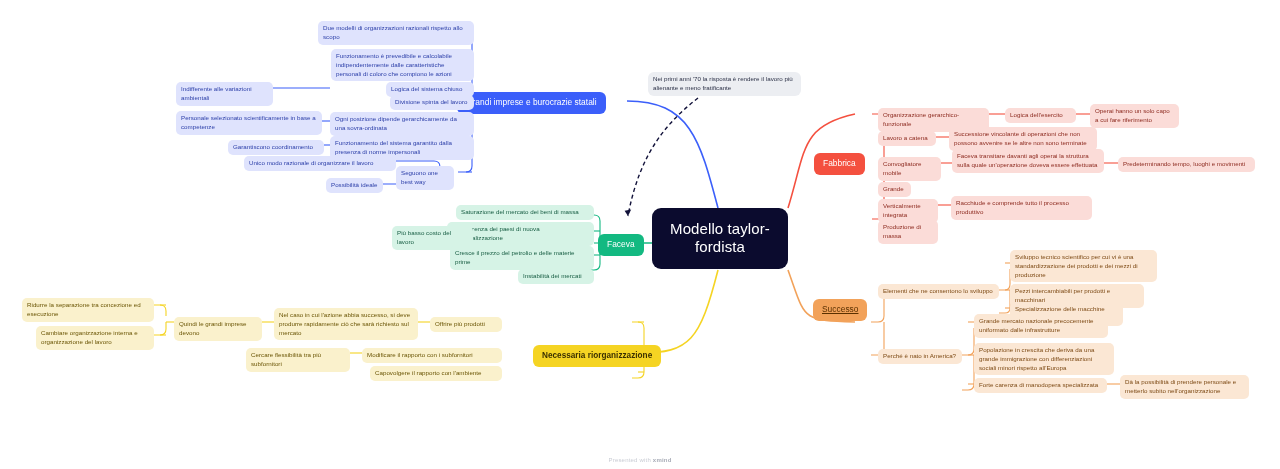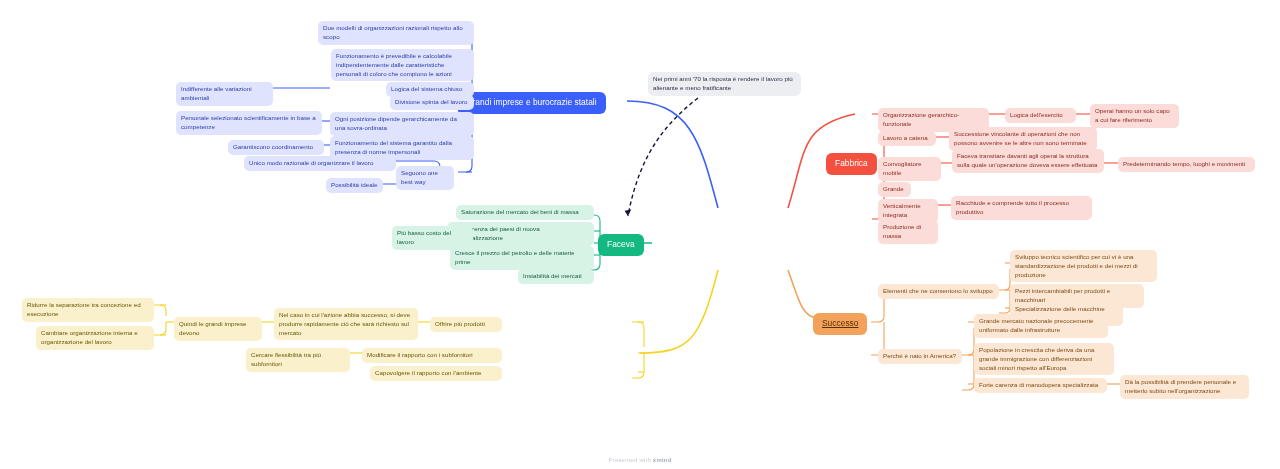--- a/index.html
+++ b/index.html
@@ -48,21 +48,21 @@
   
   .n-main {
     border-radius: 6px;
     font-size: 8.4px;
     padding: 5px 9px;
     color: #fff;
     font-weight: 400;
     white-space: nowrap;
   }
   .n-main.blue   { background: #3b5ffa; }
-  .n-main.red    { background: #f4503f; margin-left: 12px; }
+  .n-main.red    { background: #f4503f; }
   .n-main.orange { background: #f2a25a; color: #5a3000; }
   .n-main.green  { background: #13b981; color: #ffffff; }
   .n-main.yellow { background: #f5d423; color: #3a3000; font-weight: 700; font-size: 8.2px; }
 
   
   .t-blue   { background: #dfe3fd; color: #2b3ea8; }
   .t-red    { background: #fbdcd8; color: #8d2b20; }
   .t-orange { background: #fbe7d4; color: #7d4a15; }
   .t-green  { background: #d6f3e6; color: #165c42; }
   .t-yellow { background: #faf1cc; color: #6a5505; }
@@ -166,20 +166,21 @@
       <path d="M160,305 H166" stroke="#f5d423"></path>
       <path d="M160,335 H166" stroke="#f5d423"></path>
       <path d="M166,322 H174" stroke="#f5d423"></path>
       <path d="M350,353 H362" stroke="#f5d423"></path>
 
       <path d="M698,98 C670,120 640,150 628,216" stroke="#12123a" stroke-width="1.4" stroke-dasharray="4 3"></path>
       <path d="M628,216 l3.2,-6.4 l-6.6,1.1 z" fill="#12123a" stroke="none"></path>
     </g>
   </svg>
 
+  <div class="node n-central" style="left:652px; top:208px; width:136px;">Modello taylor-fordista</div>
 
   <div class="node note-gray t-gray" style="left:648px; top:72px; width:153px;">Nei primi anni '70 la risposta è rendere il lavoro più alienante e meno fratificante</div>
 
   <div class="node n-main blue" style="left:457px; top:92px;">Grandi imprese e burocrazie statali</div>
 
   <div class="node t-blue" style="left:318px; top:21px; width:156px;">Due modelli di organizzazioni razionali rispetto allo scopo</div>
   <div class="node t-blue" style="left:331px; top:49px; width:143px;">Funzionamento è prevedibile e calcolabile indipendentemente dalle caratteristiche personali di coloro che compiono le azioni</div>
   <div class="node t-blue" style="left:386px; top:82px; width:88px;">Logica del sistema chiuso</div>
   <div class="node t-blue" style="left:176px; top:82px; width:97px;">Indifferente alle variazioni ambientali</div>
   <div class="node t-blue" style="left:390px; top:95px; width:84px;">Divisione spinta del lavoro</div>
@@ -212,33 +213,34 @@
   <div class="node t-red" style="left:952px; top:149px; width:152px;">Faceva transitare davanti agli operai la struttura sulla quale un'operazione doveva essere effettuata</div>
   <div class="node t-red" style="left:1118px; top:157px; width:137px;">Predeterminando tempo, luoghi e movimenti</div>
 
   <div class="node t-red" style="left:878px; top:182px; width:33px;">Grande</div>
 
   <div class="node t-red" style="left:878px; top:199px; width:60px;">Verticalmente integrata</div>
   <div class="node t-red" style="left:951px; top:196px; width:141px;">Racchiude e comprende tutto il processo produttivo</div>
 
   <div class="node t-red" style="left:878px; top:220px; width:60px;">Produzione di massa</div>
 
-  <div class="node n-main orange" style="left:813px; top:313px;text-decoration:underline;">Successo</div>
+  <div class="node n-main orange" style="left:813px; top:299px;text-decoration:underline;">Successo</div>
 
   <div class="node t-orange" style="left:878px; top:284px; width:121px;">Elementi che ne consentono lo sviluppo</div>
   <div class="node t-orange" style="left:1010px; top:250px; width:147px;">Sviluppo tecnico scientifico per cui vi è una standardizzazione dei prodotti e dei mezzi di produzione</div>
   <div class="node t-orange" style="left:1010px; top:284px; width:134px;">Pezzi intercambiabili per prodotti e macchinari</div>
   <div class="node t-orange" style="left:1010px; top:302px; width:113px;">Specializzazione delle macchine utensili</div>
 
   <div class="node t-orange" style="left:878px; top:349px; width:84px;">Perché è nato in America?</div>
   <div class="node t-orange" style="left:974px; top:314px; width:134px;">Grande mercato nazionale precocemente uniformato dalle infrastrutture</div>
   <div class="node t-orange" style="left:974px; top:343px; width:140px;">Popolazione in crescita che deriva da una grande immigrazione con differenziazioni sociali minori rispetto all'Europa</div>
   <div class="node t-orange" style="left:974px; top:378px; width:133px;">Forte carenza di manodopera specializzata</div>
   <div class="node t-orange" style="left:1120px; top:375px; width:129px;">Dà la possibilità di prendere personale e metterlo subito nell'organizzazione</div>
 
+  <div class="node n-main yellow" style="left:533px; top:345px;">Necessaria riorganizzazione</div>
 
   <div class="node t-yellow" style="left:430px; top:317px; width:72px;">Offrire più prodotti</div>
   <div class="node t-yellow" style="left:274px; top:308px; width:144px;">Nel caso in cui l'azione abbia successo, si deve produrre rapidamente ciò che sarà richiesto sul mercato</div>
   <div class="node t-yellow" style="left:174px; top:317px; width:88px;">Quindi le grandi imprese devono</div>
   <div class="node t-yellow" style="left:22px; top:298px; width:132px;">Ridurre la separazione tra concezione ed esecuzione</div>
   <div class="node t-yellow" style="left:36px; top:326px; width:118px;">Cambiare organizzazione interna e organizzazione del lavoro</div>
 
   <div class="node t-yellow" style="left:362px; top:348px; width:140px;">Modificare il rapporto con i subfornitori</div>
   <div class="node t-yellow" style="left:246px; top:348px; width:104px;">Cercare flessibilità tra più subfornitori</div>
 

